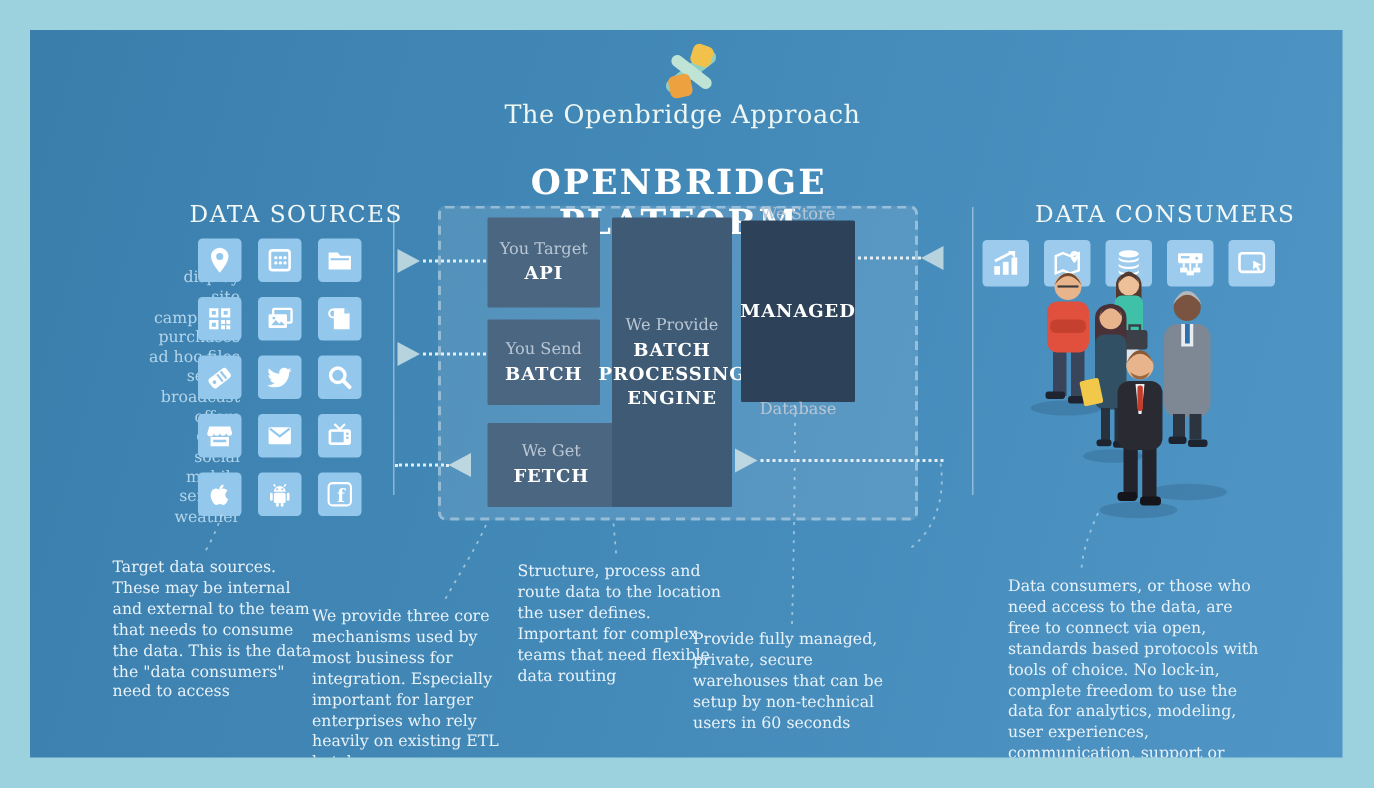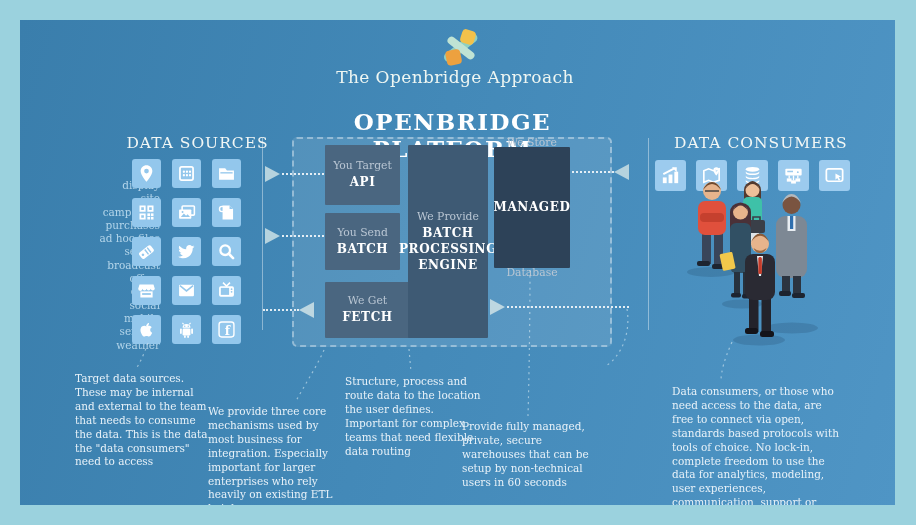--- a/index.html
+++ b/index.html
@@ -237,21 +237,21 @@
     <div class="l1">We Provide</div>
     <div class="l2">BATCH PROCESSING ENGINE</div>
   </div>
   <div class="abs pbox b-dark" style="left:474px;top:127px;width:76px;height:121px;">
     <div class="l1">We Store</div>
     <div class="l2">MANAGED</div>
     <div class="l3">Database</div>
   </div>
 
   <div class="abs vline" style="left:628px;top:118px;height:192px;"></div>
-  <div class="abs sec-h" style="left:654px;top:114px;width:200px;">DATA CONSUMERS</div>
+  <div class="abs sec-h" style="left:670px;top:114px;width:200px;">DATA CONSUMERS</div>
 
   <div class="abs con-row">
     <div class="tile2">
       <svg width="23" height="23" viewBox="0 0 24 24">
             <rect x="4" y="14" width="4" height="6" fill="#fff"></rect>
             <rect x="10" y="11" width="4" height="9" fill="#fff"></rect>
             <rect x="16" y="8" width="4" height="12" fill="#fff"></rect>
             <path d="M4.5 10.5L16 4.5" stroke="#fff" stroke-width="2"></path>
             <path d="M13.5 3.5h5v5z" fill="#fff"></path>
           </svg>

